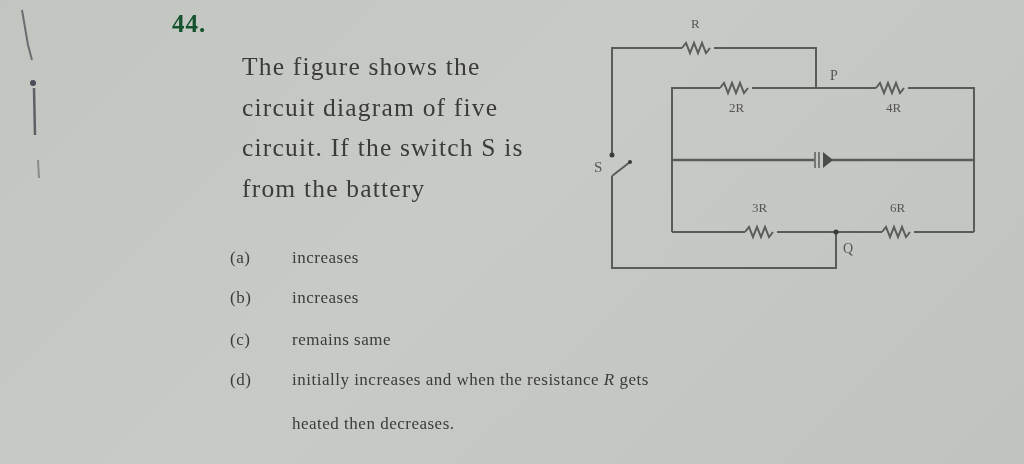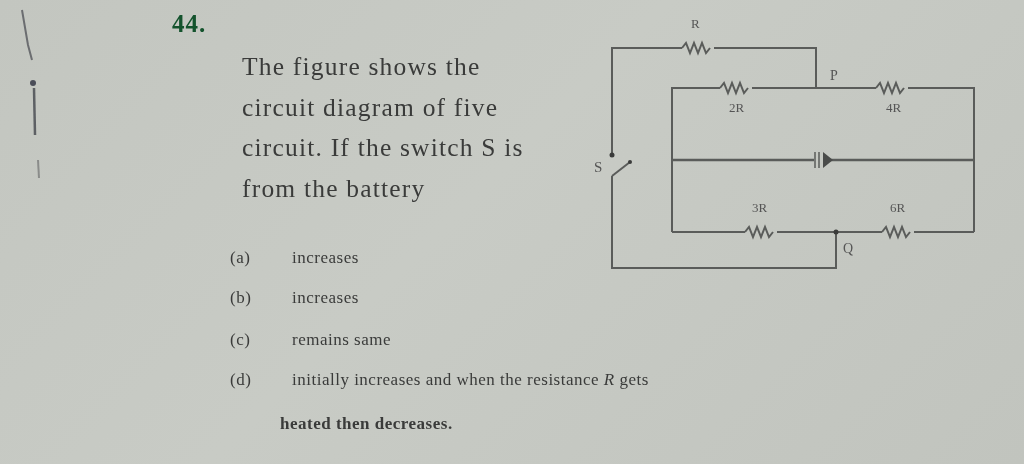--- a/index.html
+++ b/index.html
@@ -54,21 +54,21 @@
 </div>
 <div class="opt" style="left:230px; top:288px;">
   <span class="lbl">(b)</span><span>increases</span>
 </div>
 <div class="opt" style="left:230px; top:330px;">
   <span class="lbl">(c)</span><span>remains same</span>
 </div>
 <div class="opt" style="left:230px; top:370px;">
   <span class="lbl">(d)</span><span>initially increases and when the resistance </span><span class="italic">R</span><span> gets</span>
 </div>
-<div class="opt" style="left:280px; top:414px;font-weight:bold;">heated then decreases.</div>
+<div class="opt" style="left:292px; top:414px;">heated then decreases.</div>
 
 <svg class="circuit" width="400" height="290" viewBox="0 0 400 290">
   <g stroke="#5a5c5a" stroke-width="2" fill="none">
 
     <path d="M22 155 L22 48 L92 48"></path>
     <path d="M92 48 l4 -5 l4 10 l4 -10 l4 10 l4 -10 l4 10 l4 -5"></path>
     <path d="M124 48 L226 48 L226 88"></path>
 
     <path d="M82 160 L82 88 L130 88"></path>
     <path d="M130 88 l4 -5 l4 10 l4 -10 l4 10 l4 -10 l4 10 l4 -5"></path>

